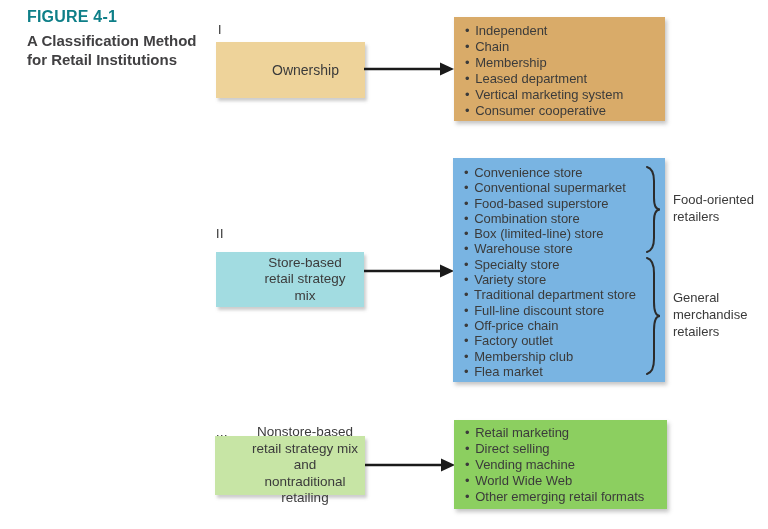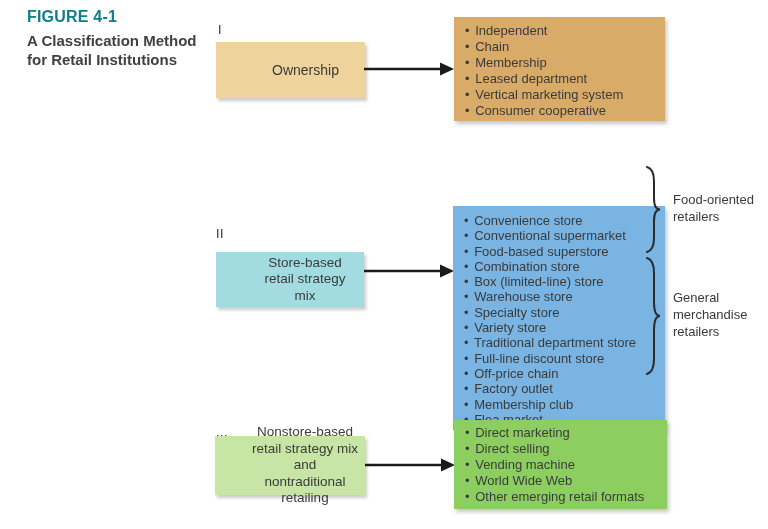--- a/index.html
+++ b/index.html
@@ -45,21 +45,21 @@
   .list {
     position: absolute;
     list-style: none;
     color: #3b3b3b;
     font-size: 13px;
     box-shadow: 2px 3px 4px rgba(110,110,110,0.4);
   }
   .list li { white-space: nowrap; }
   .list .bullet { margin-right: 2px; }
   .list1 { left: 454px; top: 17px; width: 211px; height: 104px; padding: 6px 0 4px 11px; line-height: 16px; }
-  .list2 { left: 453px; top: 158px; width: 212px; height: 224px; padding: 7px 0 0 11px; line-height: 15.3px; margin-top: 48px; }
+  .list2 { left: 453px; top: 158px; width: 212px; height: 224px; padding: 7px 0 0 11px; line-height: 15.3px; }
   .list3 { left: 454px; top: 420px; width: 213px; height: 89px; padding: 5px 0 0 11px; line-height: 16px; }
   .brace { position: absolute; }
   .brace1 { left: 645px; top: 166px; }
   .brace2 { left: 645px; top: 257px; }
   .group-label {
     position: absolute; left: 673px; width: 95px;
     font-size: 13px; line-height: 17px; color: #3a3a3a;
     white-space: pre-line;
   }
   .g1 { top: 191px; }
@@ -133,20 +133,20 @@
   <div class="cat-box box3" style="background: rgb(199, 229, 165);">
     <span class="cat-label">Nonstore-based
 retail strategy mix and
 nontraditional retailing</span>
   </div>
   <svg class="arrow a3" width="90" height="14" viewBox="0 0 90 14">
     <line x1="0" y1="7" x2="77" y2="7" stroke="#1a1a1a" stroke-width="2.4"></line>
     <polygon points="76,0.5 90,7 76,13.5" fill="#1a1a1a"></polygon>
   </svg>
   <ul class="list list3" style="background: rgb(140, 207, 96);">
-      <li><span class="bullet">•</span><span> Direct marketing</span></li>
+      <li><span class="bullet">•</span><span> Retail marketing</span></li>
       <li><span class="bullet">•</span><span> Direct selling</span></li>
       <li><span class="bullet">•</span><span> Vending machine</span></li>
       <li><span class="bullet">•</span><span> World Wide Web</span></li>
       <li><span class="bullet">•</span><span> Other emerging retail formats</span></li>
     </ul>
 
 </div>
 
 </body></html>

